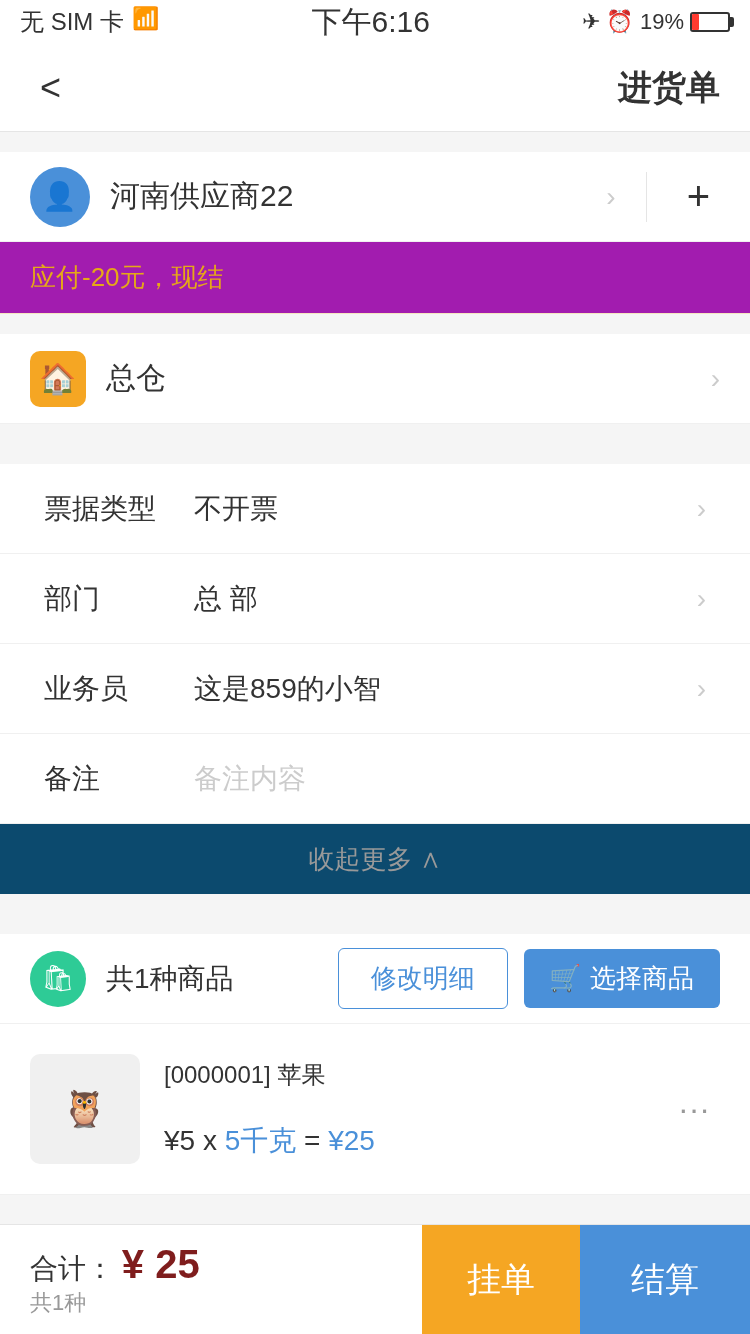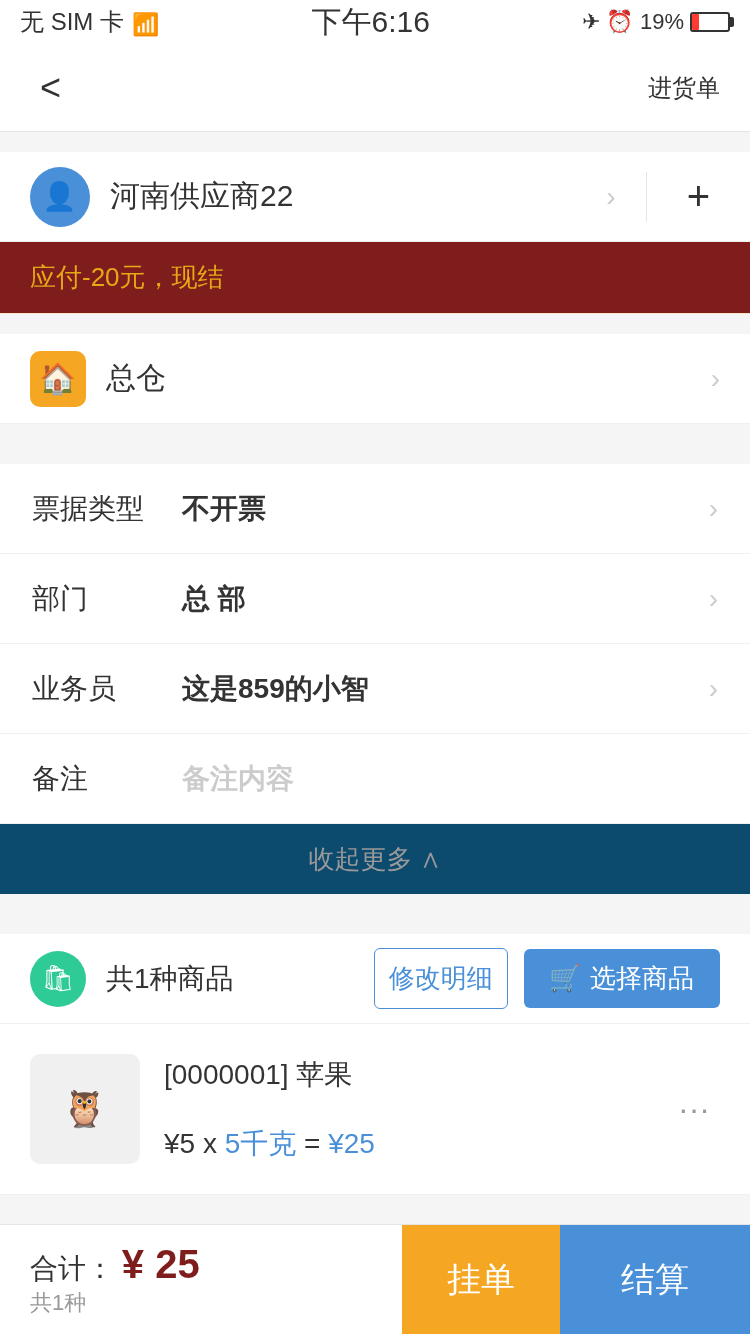--- a/index.html
+++ b/index.html
@@ -17,21 +17,21 @@
     .status-bar {
       height: 44px;
       background: #fff;
       display: flex;
       align-items: center;
       justify-content: space-between;
       padding: 0 20px;
       font-size: 24px;
       color: #333;
     }
-    .status-left { display: flex; align-items: flex-end; gap: 8px; }
+    .status-left { display: flex; align-items: flex-start; gap: 8px; }
     .status-center { font-size: 30px; font-weight: 500; }
     .status-right { display: flex; align-items: center; gap: 6px; font-size: 22px; }
     .battery-icon {
       width: 40px; height: 20px; border: 2px solid #333; border-radius: 3px; position: relative;
       display: inline-flex; align-items: center;
     }
     .battery-icon::after {
       content: ''; position: absolute; right: -6px; top: 50%; transform: translateY(-50%);
       width: 4px; height: 10px; background: #333; border-radius: 0 2px 2px 0;
     }
@@ -49,22 +49,22 @@
       padding: 0 30px;
       border-bottom: 1px solid #e5e5e5;
     }
     .nav-back {
       font-size: 36px;
       color: #333;
       cursor: pointer;
       padding: 10px;
     }
     .nav-title {
-      font-size: 24px;
-      font-weight: 400;
+      font-size: 34px;
+      font-weight: 700;
       color: #333;
     }
     .nav-right {
       font-size: 30px;
       color: #333;
       cursor: pointer;
     }
 
     
     .divider-block {
@@ -106,21 +106,21 @@
     }
     .add-btn {
       font-size: 40px;
       color: #333;
       cursor: pointer;
       padding: 10px;
     }
 
     
     .notice-bar {
-      background: #7f1d1d;
+      background: #a21caf;
       padding: 18px 30px;
       font-size: 26px;
       color: #e6a817;
       border-bottom: 1px solid #f5e6c0;
     }
 
     
     .warehouse-row {
       display: flex;
       align-items: center;
@@ -145,36 +145,35 @@
     }
 
     
     .form-section {
       background: #fff;
       margin-top: 20px;
     }
     .form-row {
       display: flex;
       align-items: center;
-      padding: 0 32px;
+      padding: 0 44px;
       height: 90px;
       border-bottom: 1px solid #f0f0f0;
     }
     .form-label {
       font-size: 28px;
       color: #333;
       width: 140px;
       flex-shrink: 0;
     }
     .form-value {
       flex: 1;
       font-size: 28px;
       color: #333;
       padding-left: 10px;
-      font-weight: bold;
     }
     .form-placeholder {
       color: #ccc;
     }
 
     
     .collapse-bar {
       background: #0c4a6e;
       height: 70px;
       display: flex;
@@ -204,21 +203,21 @@
     .product-count {
       flex: 1;
       font-size: 28px;
       color: #333;
     }
     .btn-outline {
       border: 1px solid #4a90d9;
       color: #4a90d9;
       background: #fff;
       border-radius: 6px;
-      padding: 12px 14px;
+      padding: 12px 32px;
       font-size: 26px;
       cursor: pointer;
       margin-right: 16px;
     }
     .btn-primary {
       background: #4a90d9;
       color: #fff;
       border: none;
       border-radius: 6px;
       padding: 12px 26px;
@@ -239,21 +238,21 @@
     }
     .product-thumb {
       width: 110px; height: 110px; background: #f0f0f0; border-radius: 10px;
       display: flex; align-items: center; justify-content: center;
       margin-right: 24px; flex-shrink: 0; color: #bbb; font-size: 36px;
     }
     .product-info {
       flex: 1;
     }
     .product-name {
-      font-size: 28px;
+      font-size: 24px;
       color: #333;
       margin-bottom: 31px;
     }
     .product-price {
       font-size: 28px;
       color: #333;
     }
     .price-highlight {
       color: #4a90d9;
     }
@@ -293,21 +292,21 @@
       height: 110px;
       background: #f5a623;
       display: flex;
       align-items: center;
       justify-content: center;
       font-size: 34px;
       color: #fff;
       cursor: pointer;
     }
     .action-settle {
-      width: 190px;
+      width: 170px;
       height: 110px;
       background: #4a90d9;
       display: flex;
       align-items: center;
       justify-content: center;
       font-size: 34px;
       color: #fff;
       cursor: pointer;
     }
 

